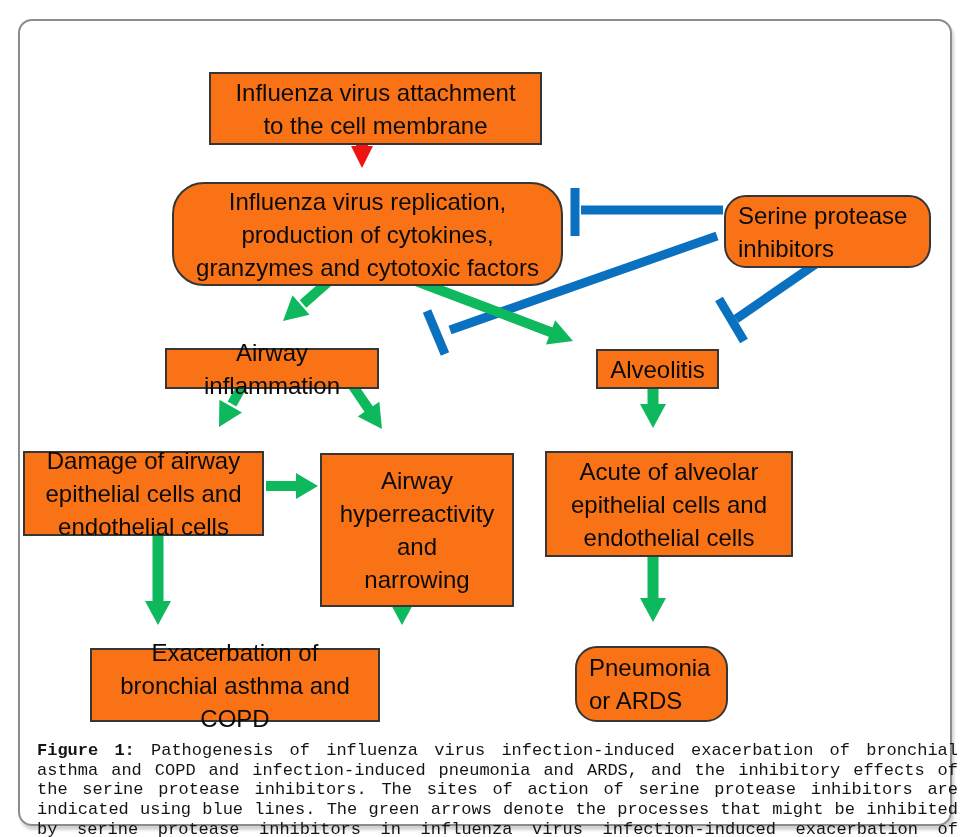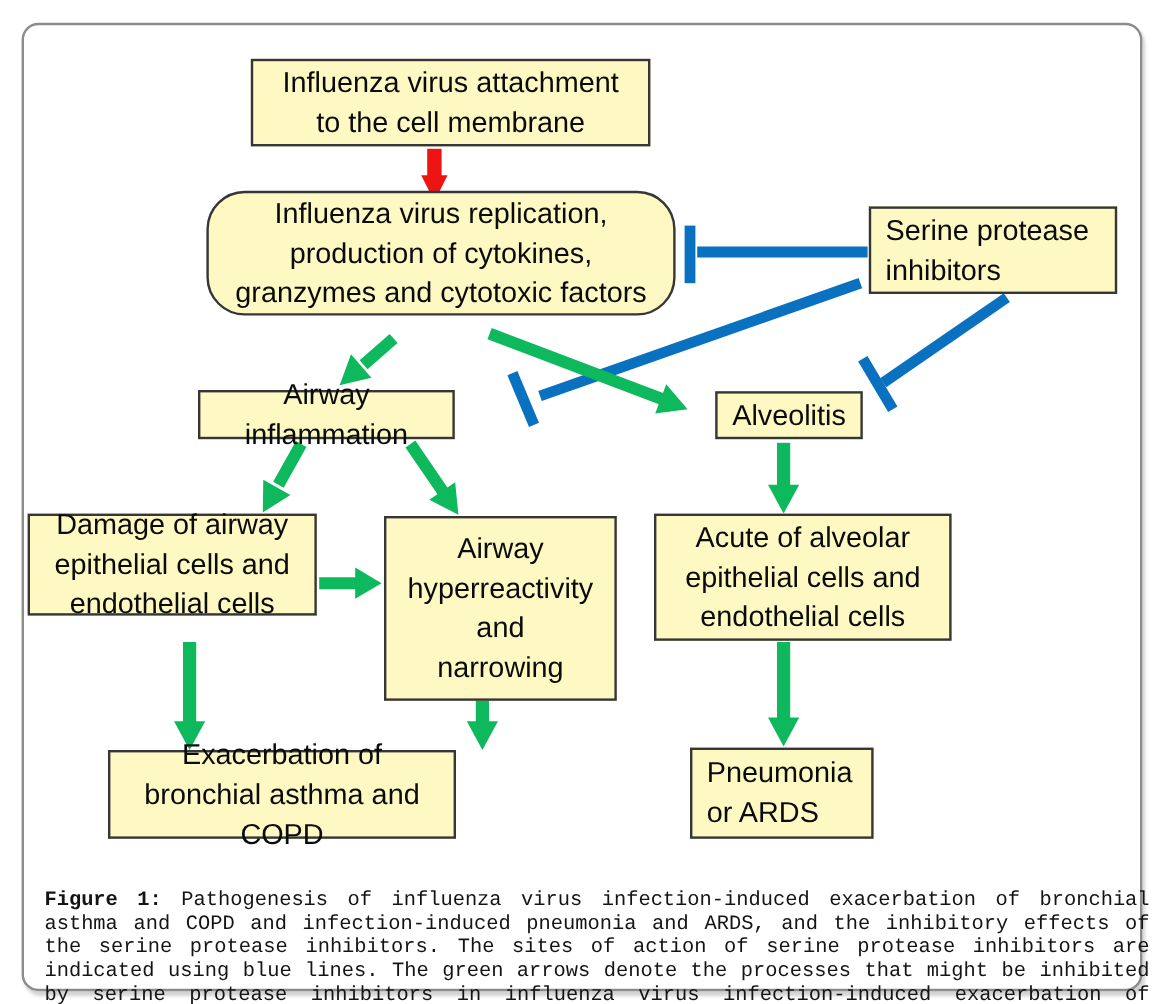--- a/index.html
+++ b/index.html
@@ -8,25 +8,26 @@
     font-family:"Liberation Sans",sans-serif;overflow:hidden;
   }
   .frame{
     position:absolute;left:18px;top:19px;width:934px;height:807px;
     box-sizing:border-box;border:2px solid #8c8c8c;border-radius:14px;
     box-shadow:2px 4px 3px rgba(0,0,0,.18);background:transparent;
   }
   svg.links{position:absolute;left:0;top:0;width:961px;height:837px;}
   .node{
     position:absolute;box-sizing:border-box;border:2px solid #363636;
-    background:#fef9c3;color:#0b0b0b;font-size:24px;line-height:33px;
+    background:#f97316;color:#0b0b0b;font-size:24px;line-height:33px;
     white-space:pre-line;display:flex;align-items:center;justify-content:center;
     text-align:center;
+    margin-top:23px;
   }
-  .node.align-left{justify-content:flex-start;text-align:left;padding-left:12px;}
+  .node.align-left{justify-content:flex-start;text-align:left;padding-left:12px;border-radius:22px;}
   .caption{
     position:absolute;left:21px;top:725px;width:921px;margin:16px;
     font-family:Liberation Mono, monospace;font-size:17px;line-height:19.7px;
     text-align:justify;color:#141414;
   }
   .caption .cap-label{font-weight:bold;}
 </style>
 </head>
 <body>
 

